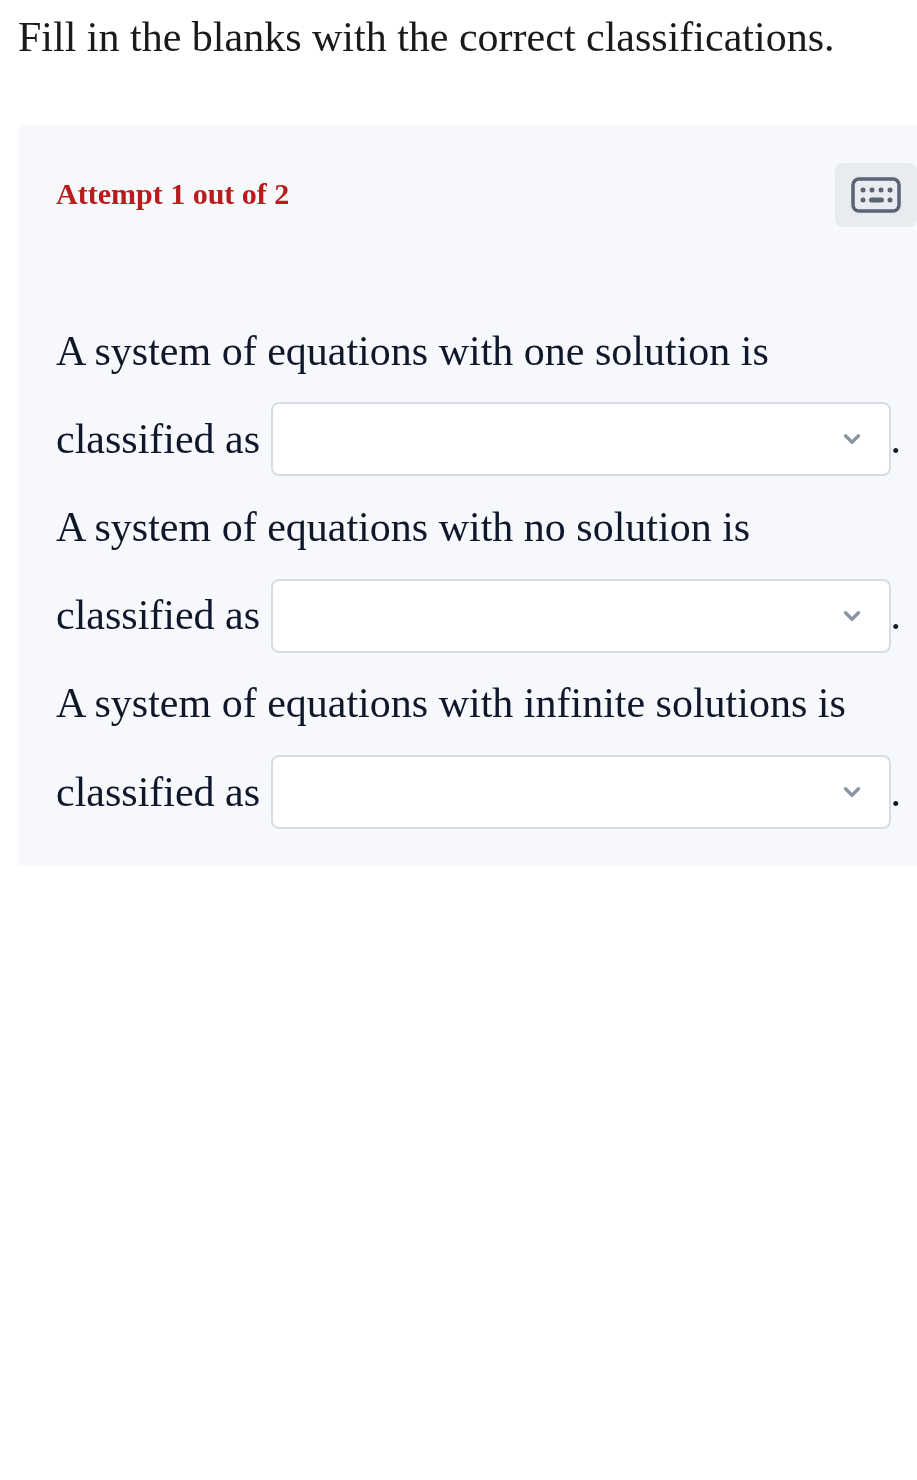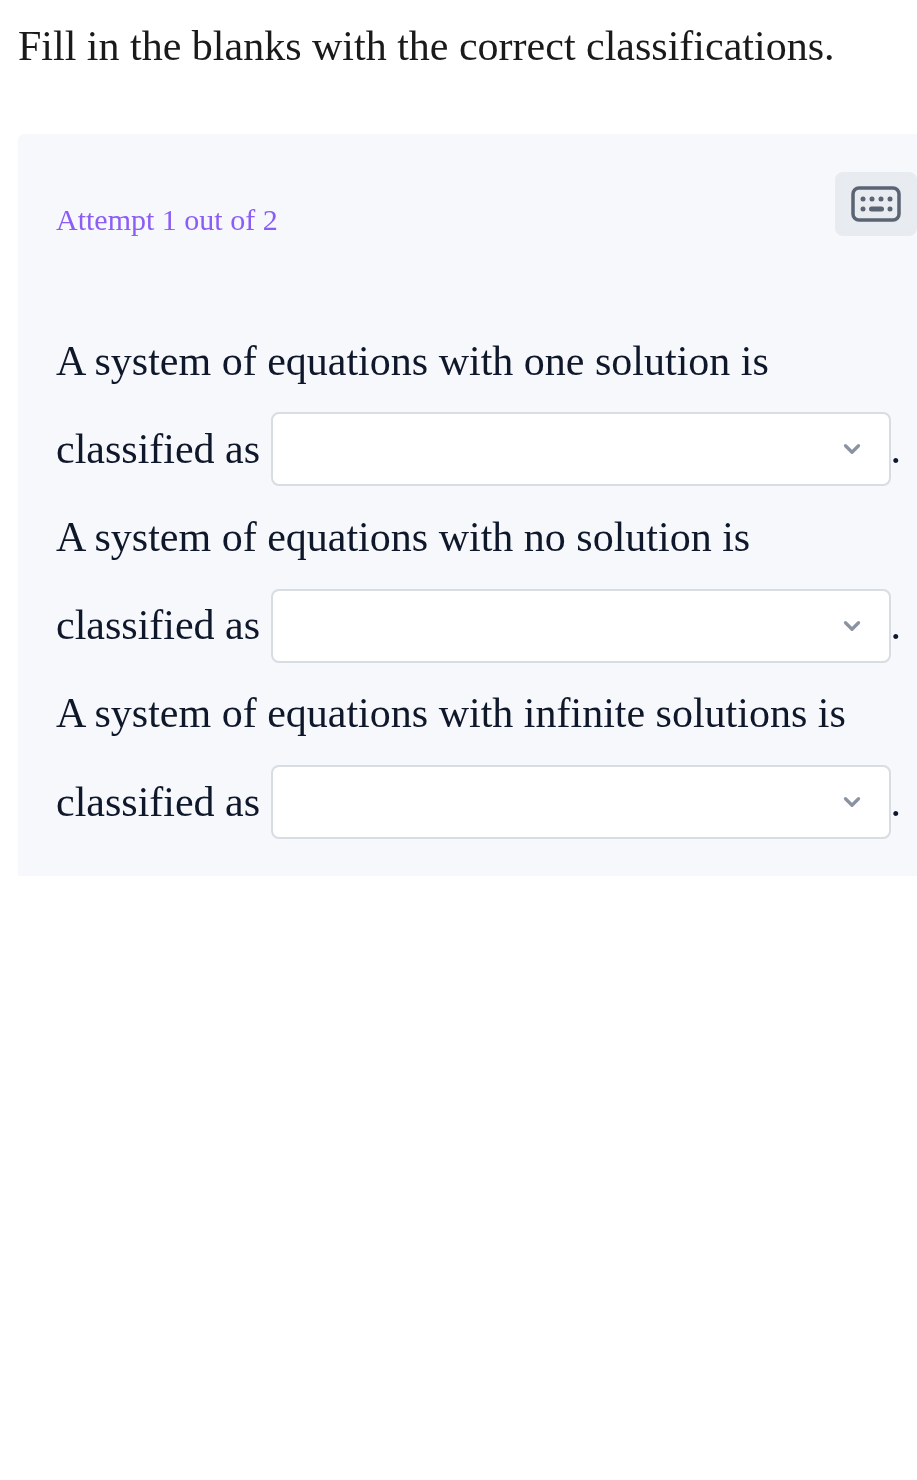--- a/index.html
+++ b/index.html
@@ -8,21 +8,21 @@
       box-sizing: border-box;
     }
     body {
       font-family: Georgia, 'Times New Roman', serif;
       background: #ffffff;
       width: 917px;
     }
     .instruction {
       font-size: 42px;
       color: #1a1a1a;
-      padding: 19px 18px 0 18px;
+      padding: 10px 18px 0 18px;
       line-height: 1.3;
       font-weight: 400;
     }
     .answer-panel {
       margin-top: 60px;
       margin-left: 18px;
       background: #f6f8fb;
       padding: 38px 0 30px 38px;
       border-radius: 6px 0 0 0;
     }
@@ -31,23 +31,23 @@
       justify-content: space-between;
       align-items: flex-start;
     }
     .answer-title {
       font-size: 40px;
       font-weight: 700;
       color: #1a1a1a;
     }
     .attempt-text {
       font-size: 30px;
-      color: #8b5cf6;
-      margin-top: 31px;
-      font-weight: 400;
+      color: #b91c1c;
+      margin-top: 14px;
+      font-weight: 700;
     }
     .keyboard-btn {
       background: #e8ebf0;
       border: none;
       border-radius: 8px;
       padding: 14px 16px;
       cursor: pointer;
       display: flex;
       align-items: center;
       justify-content: center;

